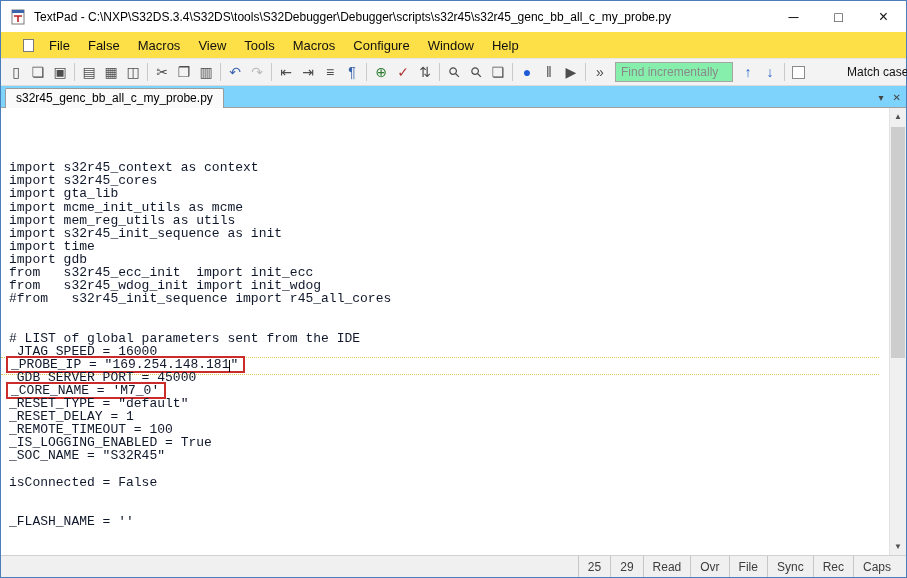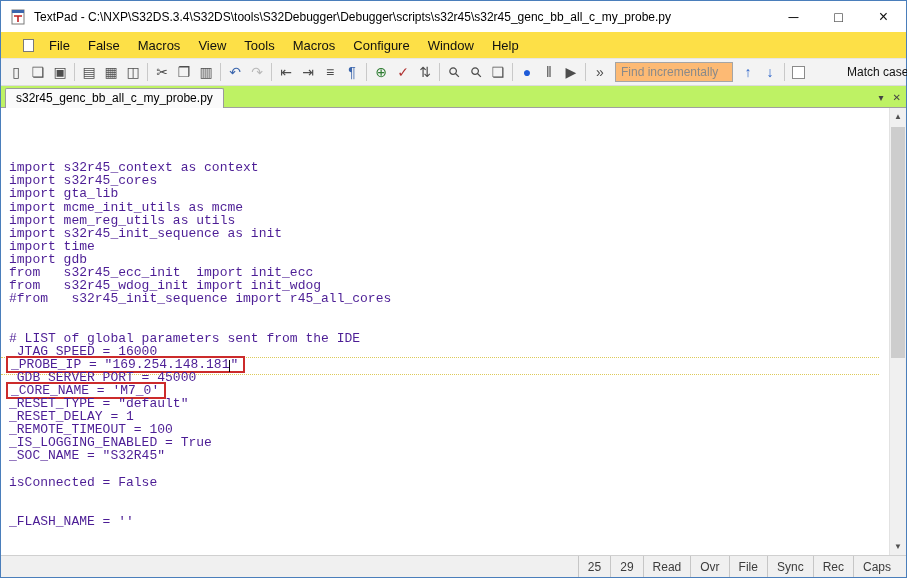--- a/index.html
+++ b/index.html
@@ -20,37 +20,37 @@
   .menu-item { padding:4px 9px; font-size:13px; color:#111; }
 
   
   .toolbar { height:28px; background:#f3f3f3; border-top:1px solid #e6e6e6; border-bottom:1px solid #dcdcdc;
              display:flex; align-items:center; padding:0 4px; flex:0 0 auto; }
   .tb-icon { width:22px; height:22px; display:flex; align-items:center; justify-content:center;
              font-size:14px; color:#4d4d4d; flex:0 0 auto; }
   .tb-icon.rot { transform:rotate(-45deg); }
   .tb-sep { width:1px; height:18px; background:#c9c9c9; margin:0 3px; flex:0 0 auto; }
   .find-input { width:118px; height:20px; border:1px solid #a5a5a5; font-size:12px; padding:0 5px;
-                color:#333; background:#fdba74; margin:0 4px; flex:0 0 auto;
+                color:#333; background:#86efac; margin:0 4px; flex:0 0 auto;
                 font-family:"Liberation Sans", sans-serif; }
   .find-input::placeholder { color:#8a8a8a; }
   .checkbox { width:13px; height:13px; background:#fff; border:1px solid #8a8a8a; margin:0 5px 0 4px; flex:0 0 auto; }
   .cb-label { font-size:12px; color:#111; margin-right:4px; white-space:nowrap;margin-left:37px; }
 
   
-  .tabbar { height:22px; background:#bef264; display:flex; align-items:flex-end; padding-left:4px;
+  .tabbar { height:22px; background:#7dd3fc; display:flex; align-items:flex-end; padding-left:4px;
             border-bottom:1px solid #a0a0a0; position:relative; flex:0 0 auto; }
   .tab { background:#fafafa; border:1px solid #9b9b9b; border-bottom:none; border-radius:2px 2px 0 0;
          padding:2px 10px 3px; font-size:12px; color:#000; margin-bottom:-1px; }
   .tab-controls { position:absolute; right:5px; bottom:4px; display:flex; gap:9px; color:#444; font-size:10px; }
 
   
   .editor-wrap { flex:1 1 auto; display:flex; background:#fff; overflow:hidden; }
   .code-area { flex:1 1 auto; font-family:"Liberation Mono", monospace; font-size:13px; line-height:13.1px;
-               padding:14px 0 4px 8px; white-space:pre; overflow:hidden; color:#4c1d95; }
+               padding:14px 0 4px 8px; white-space:pre; overflow:hidden; color:#0f172a; }
   .code-line { height:13.1px; position:relative; }
   .red-box { display:inline-block; border:2px solid #cc2b2b; padding:0 5px 1px 3px; margin-left:-3px;
              height:17px; line-height:14px; position:relative; top:-2px; }
   .caret { display:inline-block; width:1px; height:12px; background:#000; vertical-align:text-bottom; }
   .dot-rule { position:absolute; left:-8px; width:878px; height:0; border-top:1px dotted #ddca5a; }
   .dot-rule.top { top:-1px; }
   .dot-rule.bottom { bottom:-4px; }
 
   
   .scrollbar { width:17px; background:#f0f0f0; border-left:1px solid #e2e2e2; display:flex;

